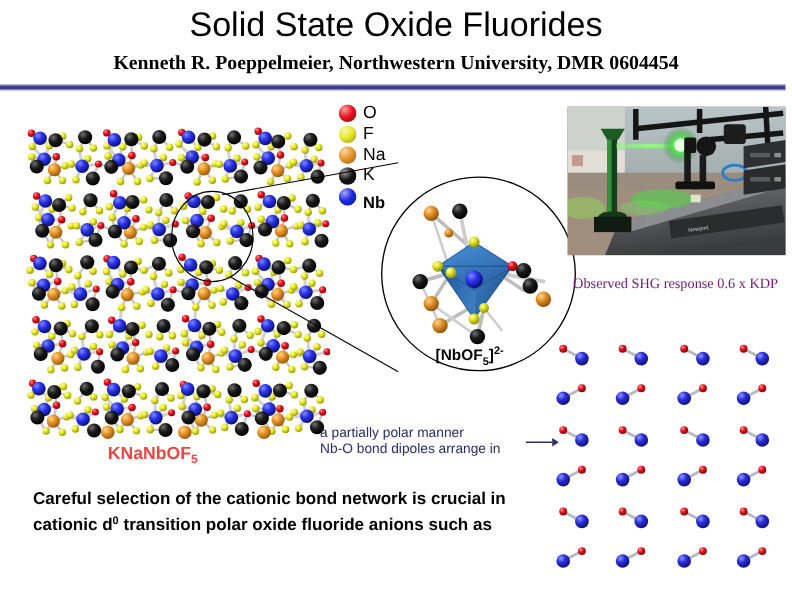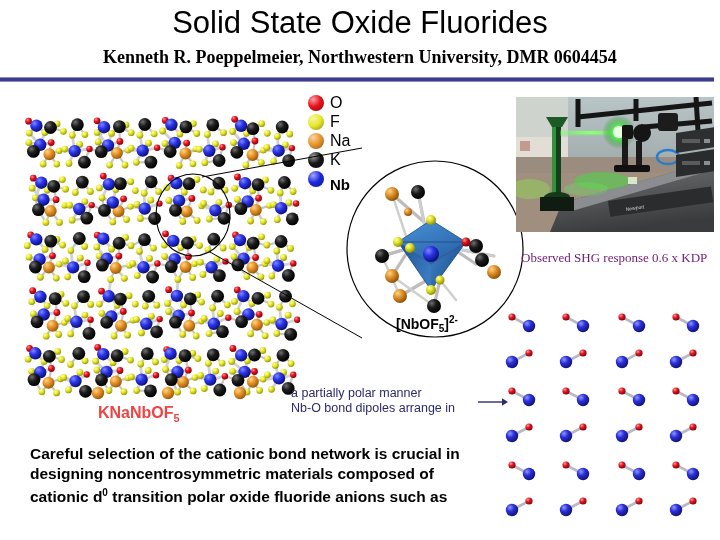--- a/index.html
+++ b/index.html
@@ -1584,17 +1584,16 @@
         <g>
           <line x1="188" y1="193" x2="171" y2="202" stroke="#b9b9c4" stroke-width="2.6" stroke-linecap="round"></line>
           <circle cx="188" cy="193" r="3.6" fill="url(#dO)"></circle>
           <circle cx="171" cy="202" r="6.2" fill="url(#dNb)"></circle>
         </g>
       </g>
   </svg>
 
   <div id="body-text">
     <div>Careful selection of the cationic bond network is crucial in</div>
-    <div>designing noncentrosymmetric materials composed of</div>
     <div><span>cationic d</span><sup>0</sup><span> transition polar oxide fluoride anions such as</span></div>
   </div>
 
 </div>
 
 </body></html>

